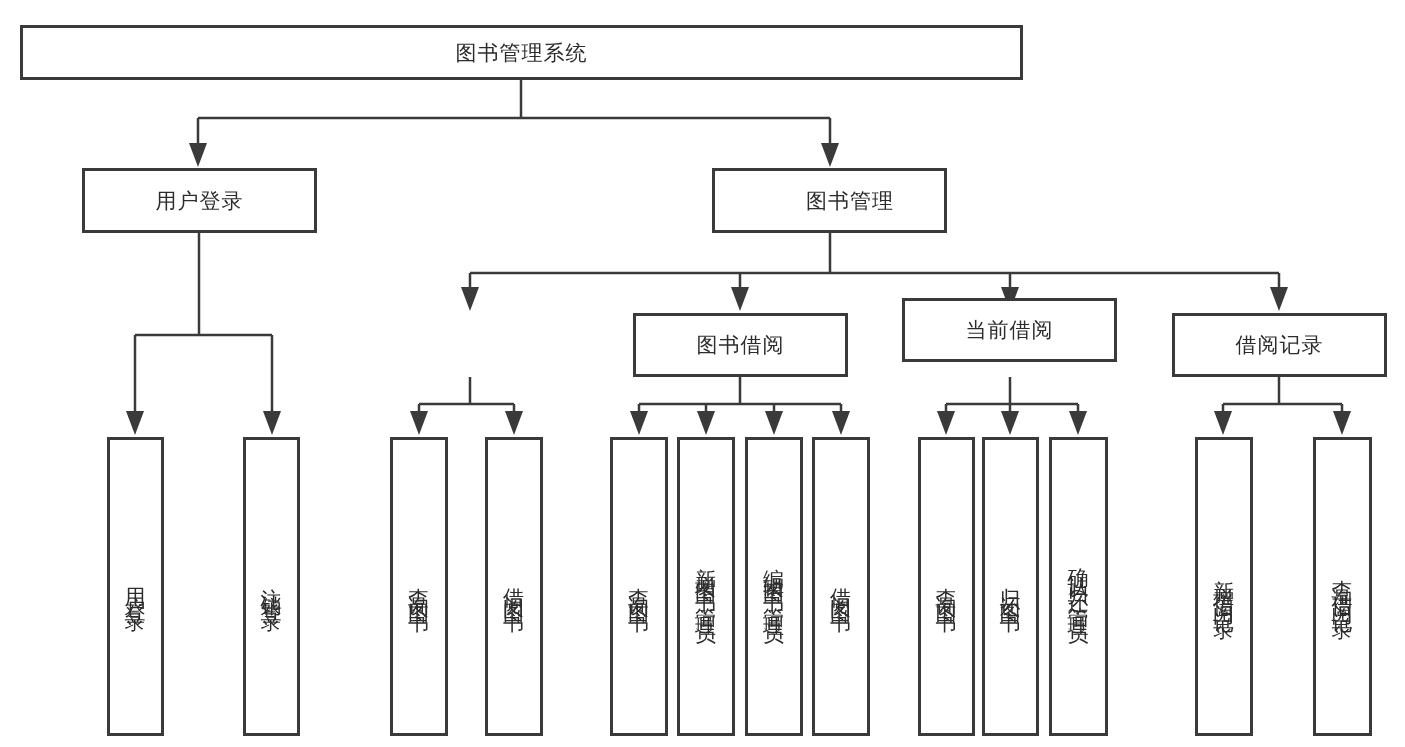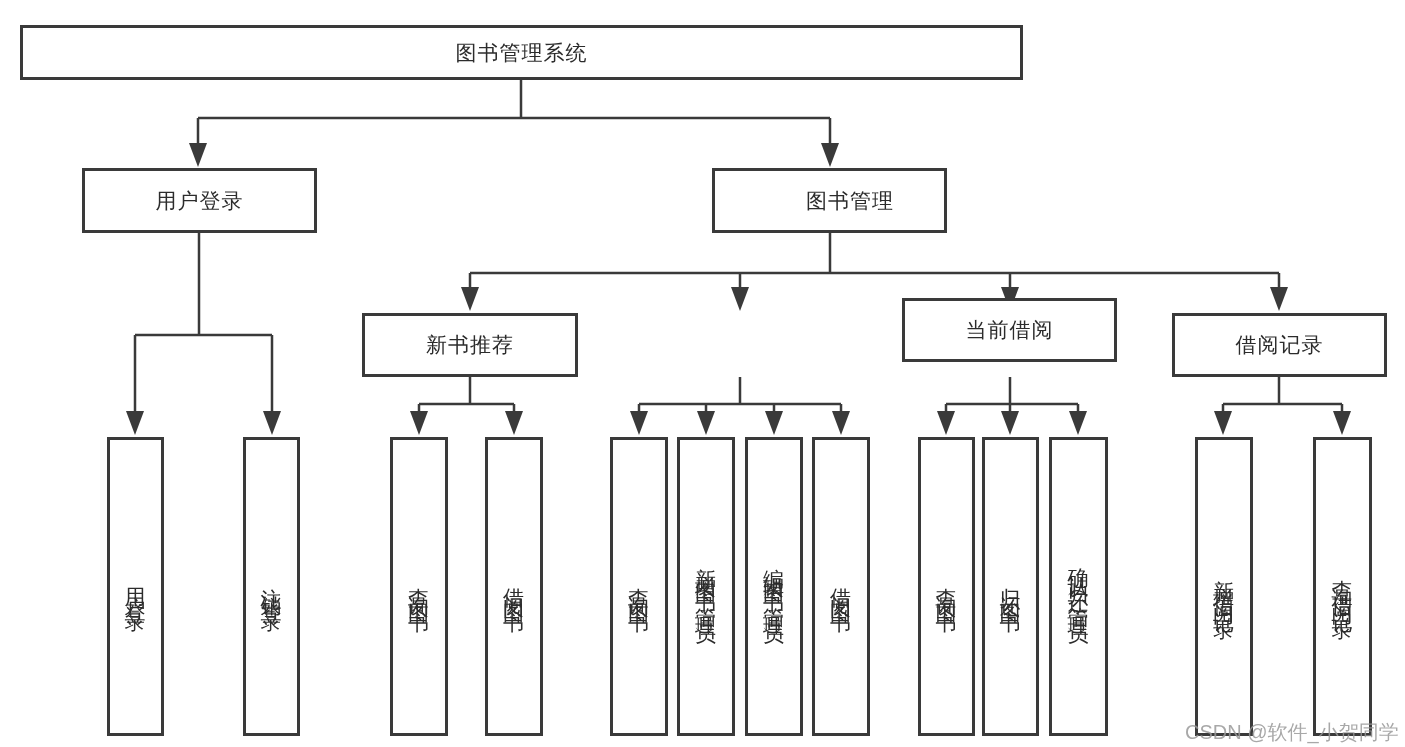--- a/index.html
+++ b/index.html
@@ -86,22 +86,22 @@
     <span class="h-label">图书管理系统</span>
   </div>
 
   <div class="node l2a">
     <span class="h-label">用户登录</span>
   </div>
   <div class="node l2b">
     <span class="h-label">图书管理</span>
   </div>
 
-  <div class="node l3a">
-    <span class="h-label">新书推荐</span>
+  <div class="node l3b">
+    <span class="h-label">图书借阅</span>
   </div>
   <div class="node l3c">
     <span class="h-label">当前借阅</span>
   </div>
   <div class="node l3d">
     <span class="h-label">借阅记录</span>
   </div>
 
   <div class="node leaf u1">
     <span class="v-label">用户登录</span>
@@ -140,15 +140,14 @@
     <span class="v-label">确认归还（管理员）</span>
   </div>
 
   <div class="node leaf r1">
     <span class="v-label">新增借阅记录</span>
   </div>
   <div class="node leaf r2">
     <span class="v-label">查询借阅记录</span>
   </div>
 
-  <div class="watermark">CSDN @软件_小贺同学</div>
 
 </div>
 
 </body></html>

